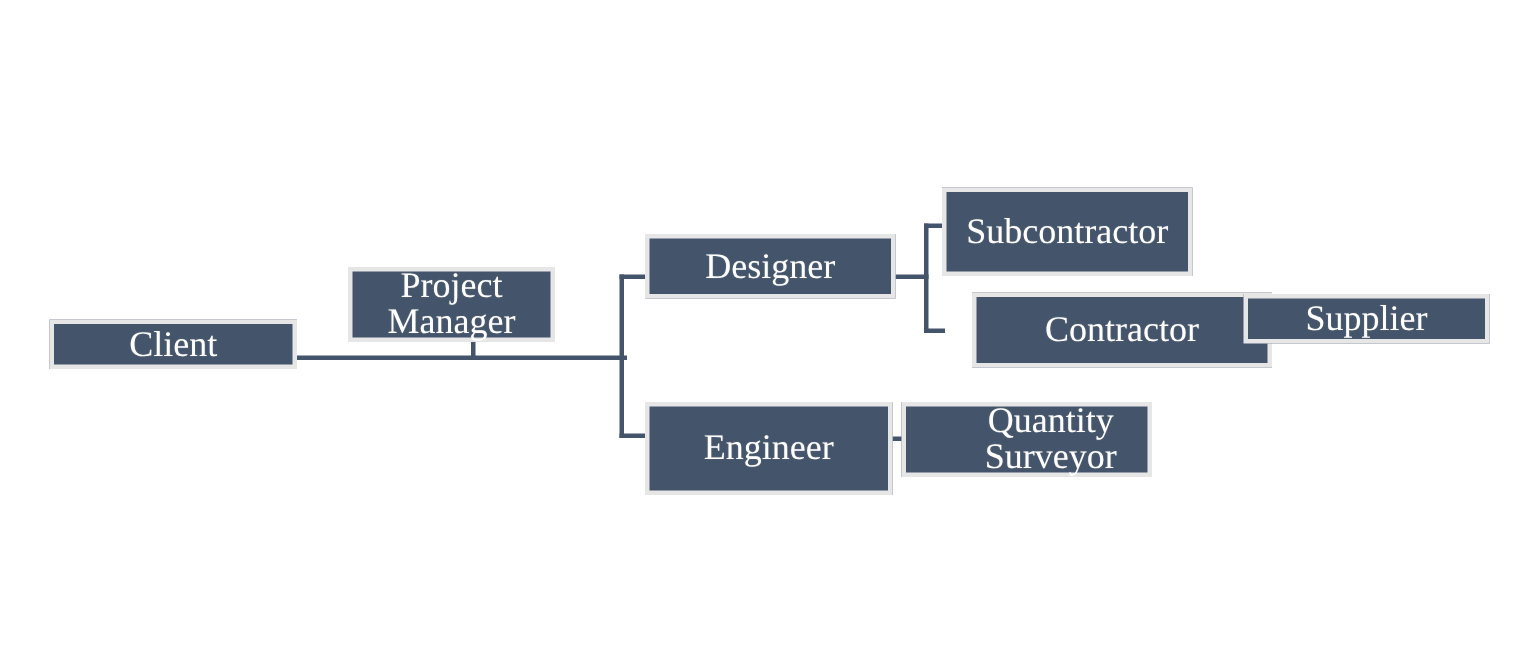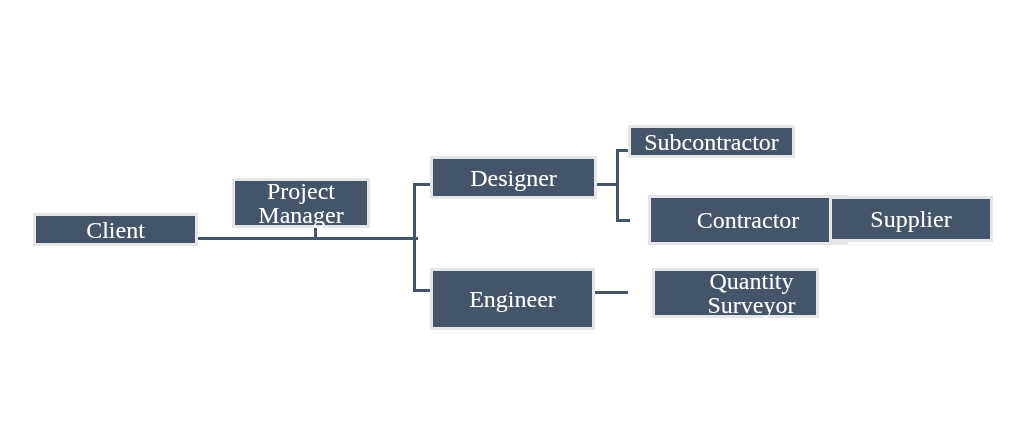--- a/index.html
+++ b/index.html
@@ -60,34 +60,34 @@
 
   <div class="node" style="left:232px; top:178px; width:138px; height:50px;">
     <span class="node-label">Project
 Manager</span>
   </div>
 
   <div class="node" style="left:430px; top:156px; width:167px; height:43px;">
     <span class="node-label">Designer</span>
   </div>
 
-  <div class="node" style="left:628px; top:125px; width:167px; height:33px;">
+  <div class="node" style="left:628px; top:125px; width:167px; height:59px;">
     <span class="node-label">Subcontractor</span>
   </div>
 
   <div class="node" style="left:648px; top:195px; width:200px; height:50px;">
     <span class="node-label">Contractor</span>
   </div>
 
-  <div class="node" style="left:829px; top:196px; width:164px; height:46px;">
+  <div class="node" style="left:829px; top:196px; width:164px; height:33px;">
     <span class="node-label">Supplier</span>
   </div>
 
   <div class="node" style="left:430px; top:268px; width:165px; height:62px;">
     <span class="node-label">Engineer</span>
   </div>
 
-  <div class="node" style="left:652px; top:268px; width:167px; height:50px;padding-left:32px;">
+  <div class="node" style="left:601px; top:268px; width:167px; height:50px;padding-left:32px;">
     <span class="node-label">Quantity
 Surveyor</span>
   </div>
 
 </div>
 
 </body></html>

